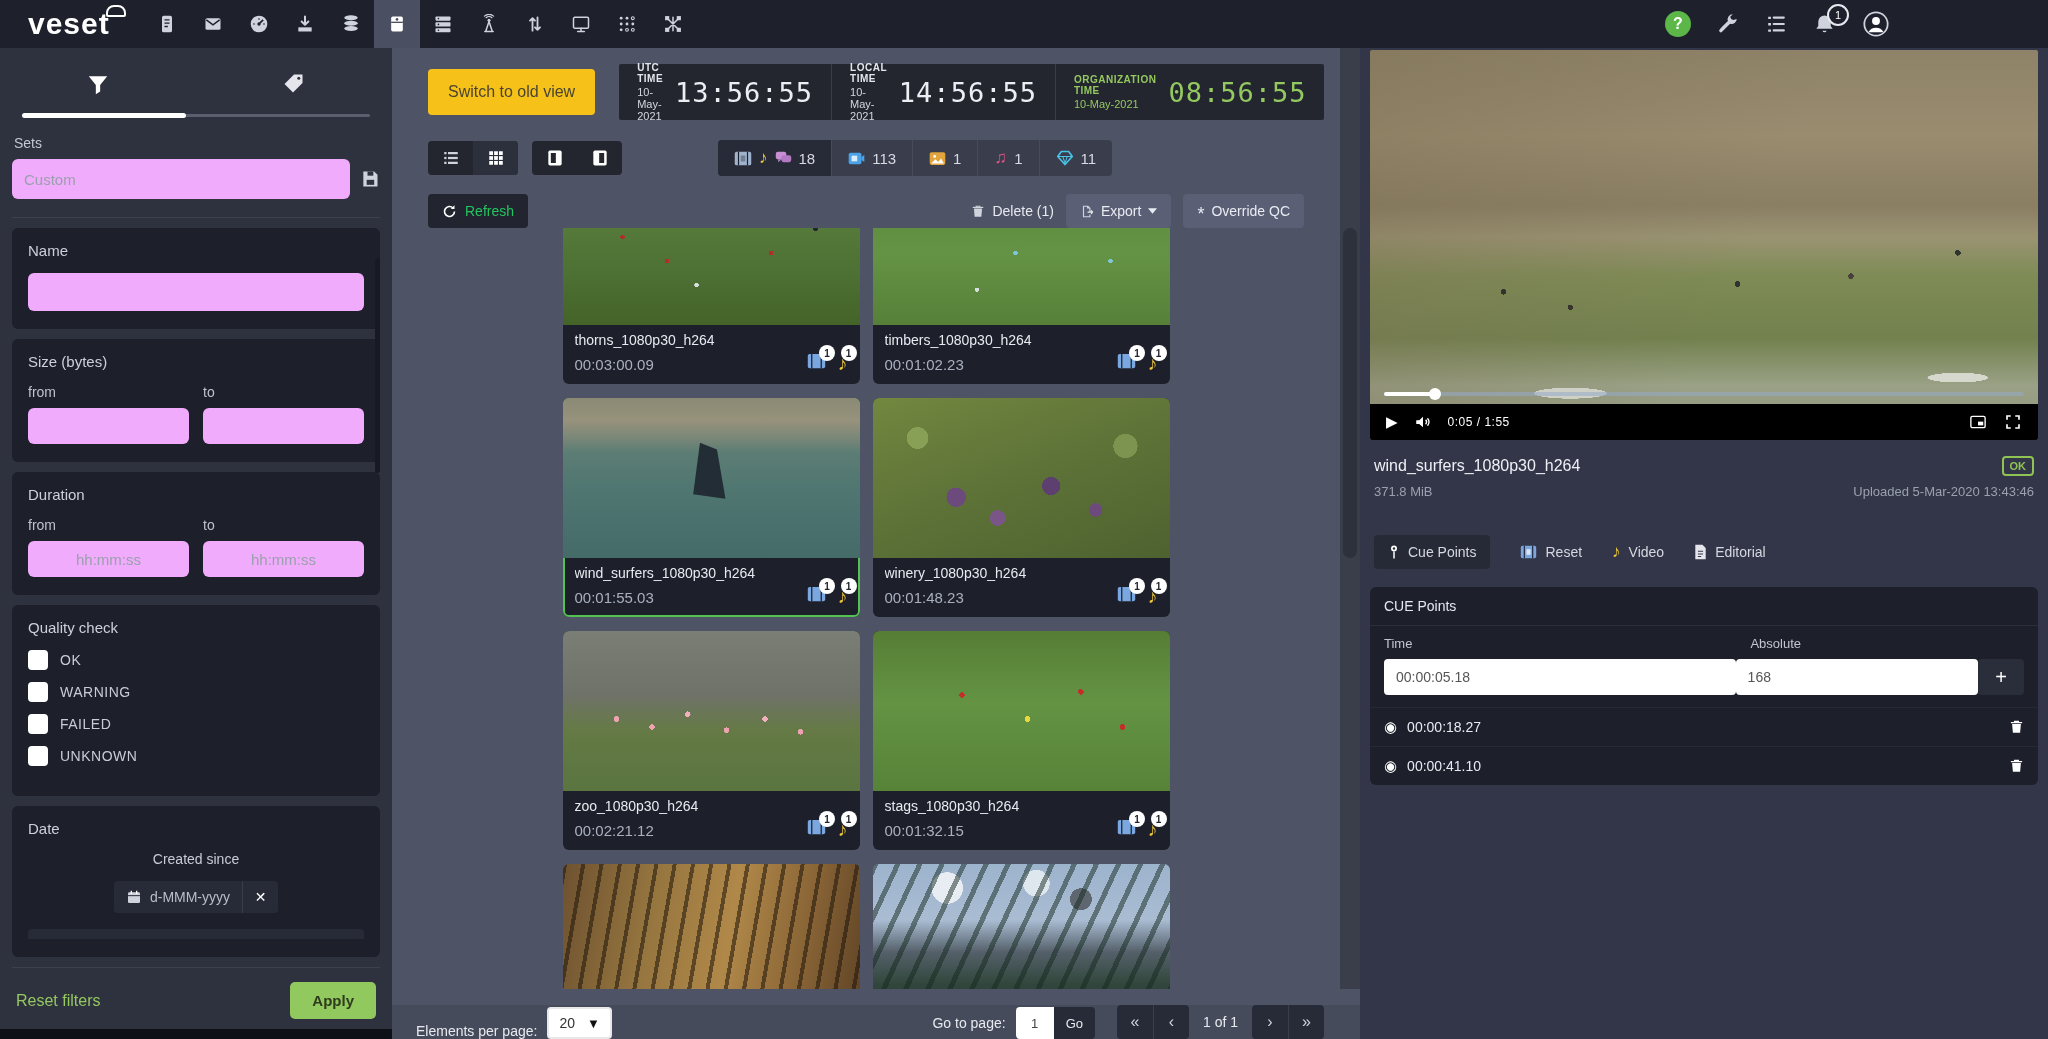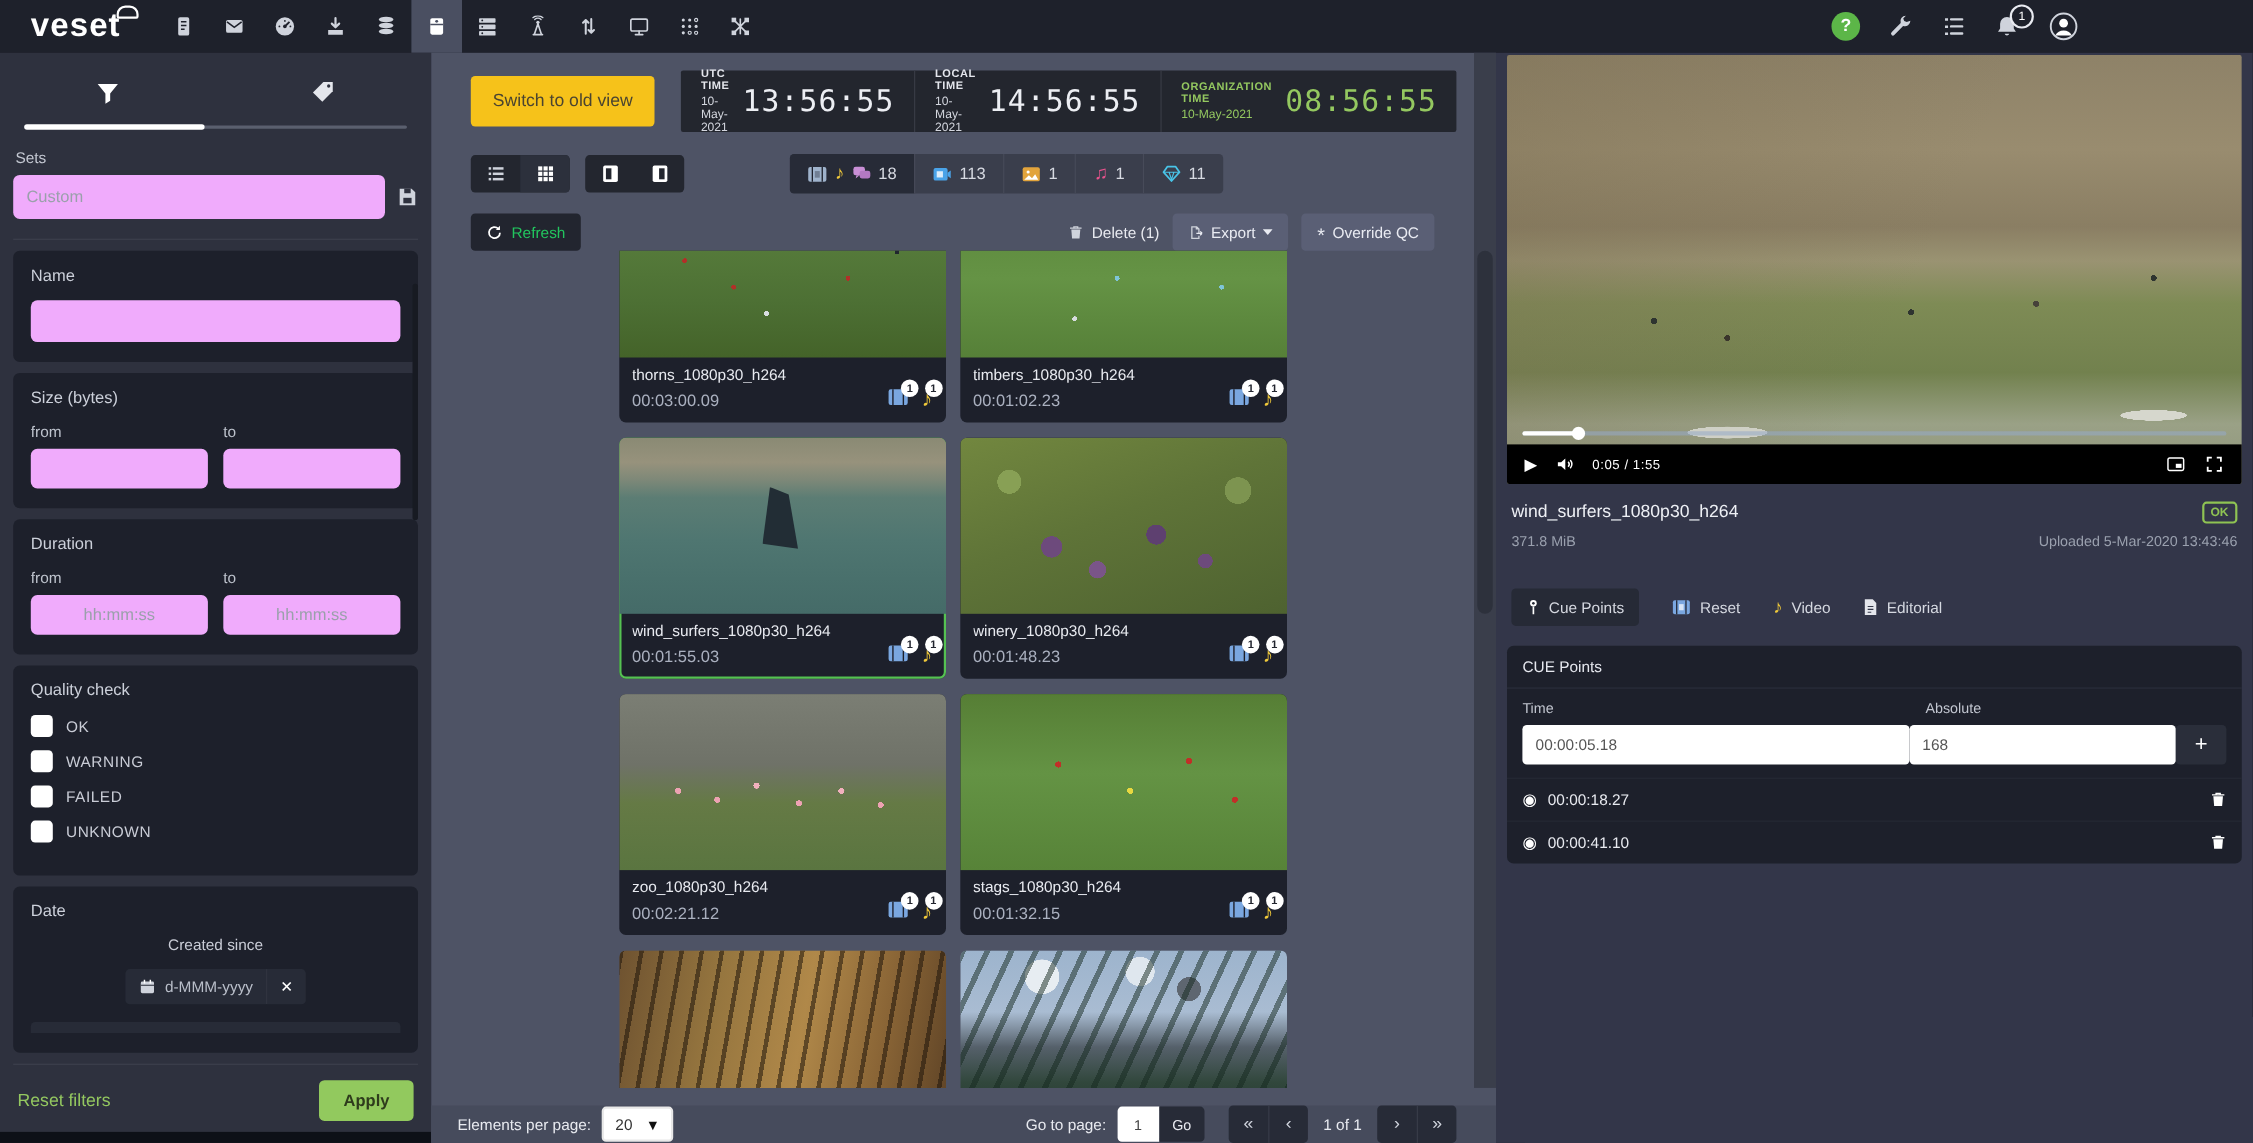--- a/index.html
+++ b/index.html
@@ -176,21 +176,21 @@
       repeating-linear-gradient(100deg, rgba(30,20,10,.55) 0 4px, transparent 4px 18px),
       linear-gradient(100deg,#6e5230 0%,#96763f 30%,#b08849 55%,#8a6536 78%,#5e4326 100%); }
   .thumb-bridge { background:
       repeating-linear-gradient(115deg, rgba(20,40,30,.5) 0 5px, transparent 5px 20px),
       radial-gradient(circle 18px at 70% 22%, #5e6670 60%, transparent 61%),
       radial-gradient(circle 26px at 25% 15%, #e7edf2 60%, transparent 61%),
       radial-gradient(circle 22px at 55% 12%, #dfe7ee 60%, transparent 61%),
       linear-gradient(180deg,#9db4cd 0%,#a9bcd2 35%,#55606a 55%,#31473c 75%,#22332c 100%); }
 
   .bottom-bar { position:absolute; bottom:0; left:0; right:0; height:34px; background:#464b5c;
-                display:flex; align-items:center; padding:0 36px 0 24px; color:#e8eaf0; font-size:14px; }
+                display:flex; align-items:flex-end; padding:0 36px 0 24px; color:#e8eaf0; font-size:14px; }
   .select-box { background:#fff; color:#333; border-radius:4px; height:32px; margin-left:10px;
                 display:flex; align-items:center; gap:12px; padding:0 10px; cursor:pointer;
                 border:2px solid #e8e8e8; }
   .select-box .chv { font-size:13px; color:#111; }
   .goto { margin-left:auto; display:flex; align-items:center; gap:0; }
   .goto .glabel { margin-right:10px; }
   .goto input { width:38px; height:32px; border:none; border-radius:4px 0 0 4px; text-align:center;
                 font-size:13px; color:#444; background:#fff; font-family:"Liberation Sans",sans-serif; }
   .go-btn { height:32px; background:#272b37; color:#e8eaf0; border:none; border-radius:0 4px 4px 0;
             padding:0 12px; font-size:13px; cursor:pointer; font-family:"Liberation Sans",sans-serif; }

